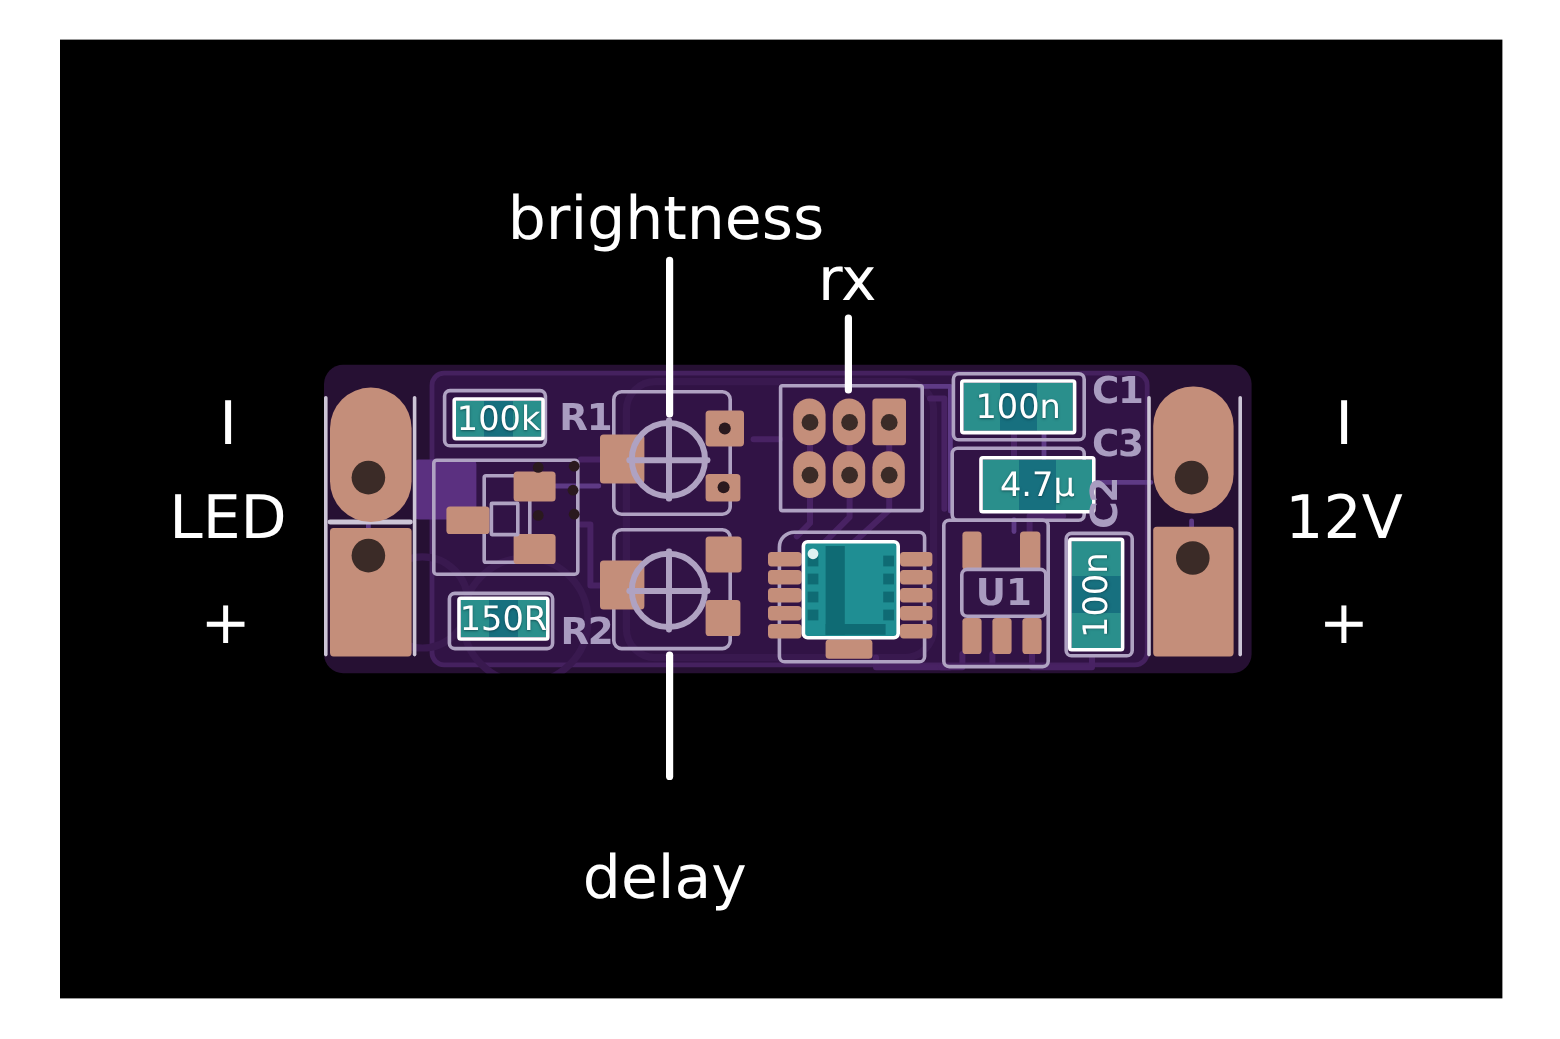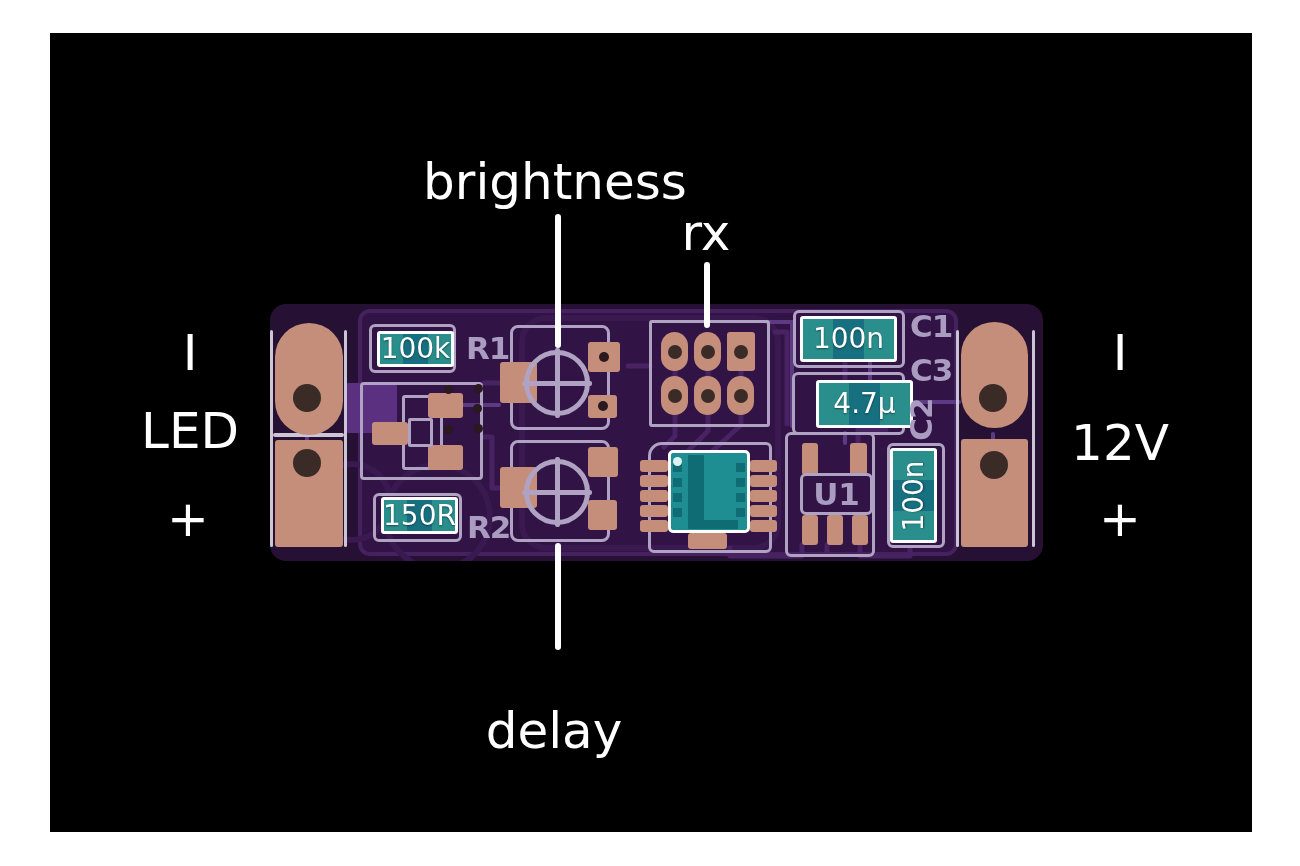--- a/index.html
+++ b/index.html
@@ -255,16 +255,16 @@
   <div class="abs ann-line" style="left:654px;top:229px;height:66px;"></div>
 
   <div class="abs ann-line" style="left:505px;top:510px;height:107px;"></div>
   <div class="abs ann" style="left:504px;top:698px;text-align:right;">delay</div>
 
   <div class="abs ann" style="left:140px;top:320px;">I</div>
   <div class="abs ann" style="left:140px;top:398px;text-align:center;">LED</div>
   <div class="abs ann" style="left:138px;top:486px;">+</div>
 
   <div class="abs ann" style="left:1070px;top:320px;">I</div>
-  <div class="abs ann" style="left:1070px;top:410px;">12V</div>
+  <div class="abs ann" style="left:1070px;top:398px;">12V</div>
   <div class="abs ann" style="left:1070px;top:486px;">+</div>
 
 </div>
 
 </body></html>

